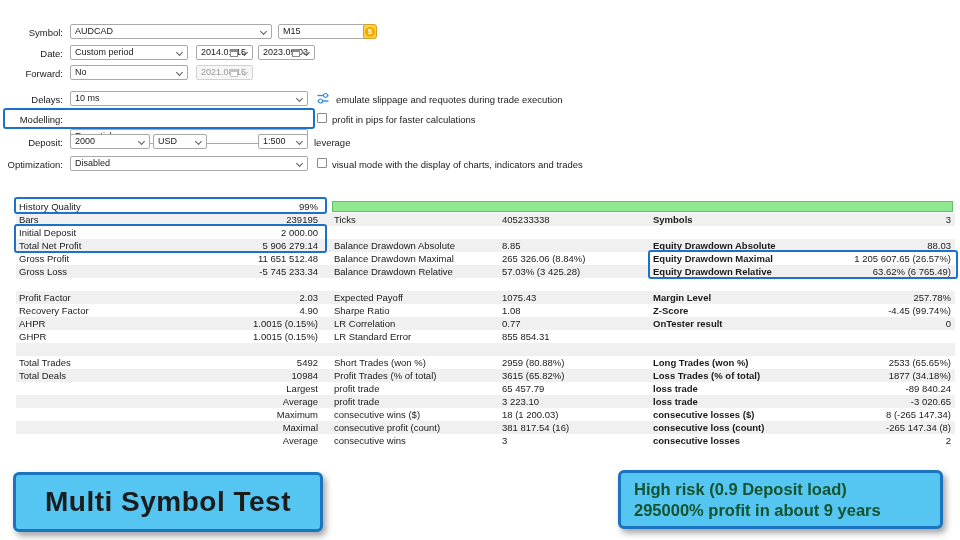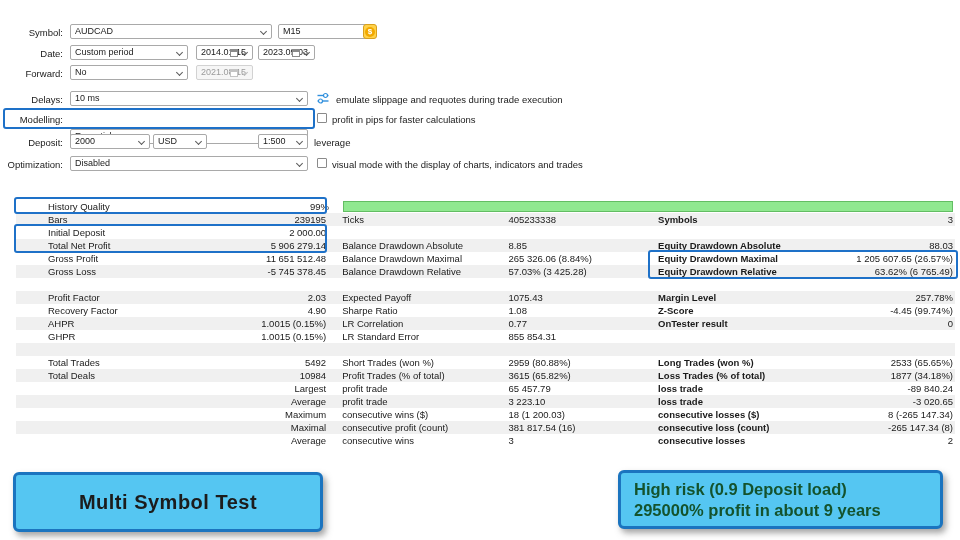--- a/index.html
+++ b/index.html
@@ -46,41 +46,41 @@
     width:10px; height:10px; border-radius:50%; background:#f2a900;
     color:#fff; font-size:8px; font-weight:bold; line-height:10px; text-align:center;
   }
   .slidericon { position:absolute; width:14px; height:14px; }
   
   .stats { position:absolute; left:16px; top:200px; width:939px; }
   .srow { display:flex; height:13px; font-size:9.5px; line-height:13px; }
   .srow.odd { background:#f0f0f0; }
   .srow.even { background:#ffffff; }
   .sc { white-space:nowrap; overflow:hidden; }
-  .c0 { width:150px; padding-left:21px;margin-left:11px; }
+  .c0 { width:150px; padding-left:3px; }
   .c1 { width:154px; text-align:right; padding-right:2px; }
   .c2 { width:170px; margin-left:12px; padding-left:2px; }
   .c3 { width:136px; text-align:left; padding-right:2px; }
   .c4 { width:160px; margin-left:13px; padding-left:2px;font-weight:bold; }
   .c5 { width:142px; text-align:right; padding-right:2px; }
   .barwrap { flex:1; margin-left:12px; padding:1px 2px 1px 0; }
   .qbar { height:11px; width:100%; background:#90e890; border:1px solid #63bd63; }
   
   .ann {
     position:absolute; border:2px solid #1e71c8; border-radius:3px;
     pointer-events:none; background:transparent;
   }
   
   .callout {
     position:absolute; background:#55c6f2; border:3px solid #1b74bf; border-radius:6px;
     box-shadow:3px 4px 6px rgba(90,90,90,0.55);
     display:flex; flex-direction:column; justify-content:center;
   }
   .callout.big { align-items:center; }
-  .callout .bigtext { font-size:20px; font-weight:bold; color:#1c1c1c; letter-spacing:0.5px;text-align:right; }
+  .callout .bigtext { font-size:28px; font-weight:bold; color:#1c1c1c; letter-spacing:0.5px;text-align:right; }
   .callout .line { font-size:16.5px; font-weight:bold; color:#14532d; line-height:21px; padding-left:13px; }
 </style>
 </head>
 <body>
 
 <div class="screen">
 
   <div class="flabel" style="top:27px">Symbol:</div>
   <div class="combo" style="left:70px; top:24px; width:202px">
     <span>AUDCAD</span>
@@ -202,21 +202,21 @@
       <div class="srow even">
         <div class="sc c0">Gross Profit</div>
         <div class="sc c1">11 651 512.48</div>
         <div class="sc c2">Balance Drawdown Maximal</div>
         <div class="sc c3">265 326.06 (8.84%)</div>
         <div class="sc c4">Equity Drawdown Maximal</div>
         <div class="sc c5">1 205 607.65 (26.57%)</div>
       </div>
       <div class="srow odd">
         <div class="sc c0">Gross Loss</div>
-        <div class="sc c1">-5 745 378.45</div>
+        <div class="sc c1">-5 745 233.34</div>
         <div class="sc c2">Balance Drawdown Relative</div>
         <div class="sc c3">57.03% (3 425.28)</div>
         <div class="sc c4">Equity Drawdown Relative</div>
         <div class="sc c5">63.62% (6 765.49)</div>
       </div>
       <div class="srow even">
         <div class="sc c0"></div>
         <div class="sc c1"></div>
         <div class="sc c2"></div>
         <div class="sc c3"></div>

